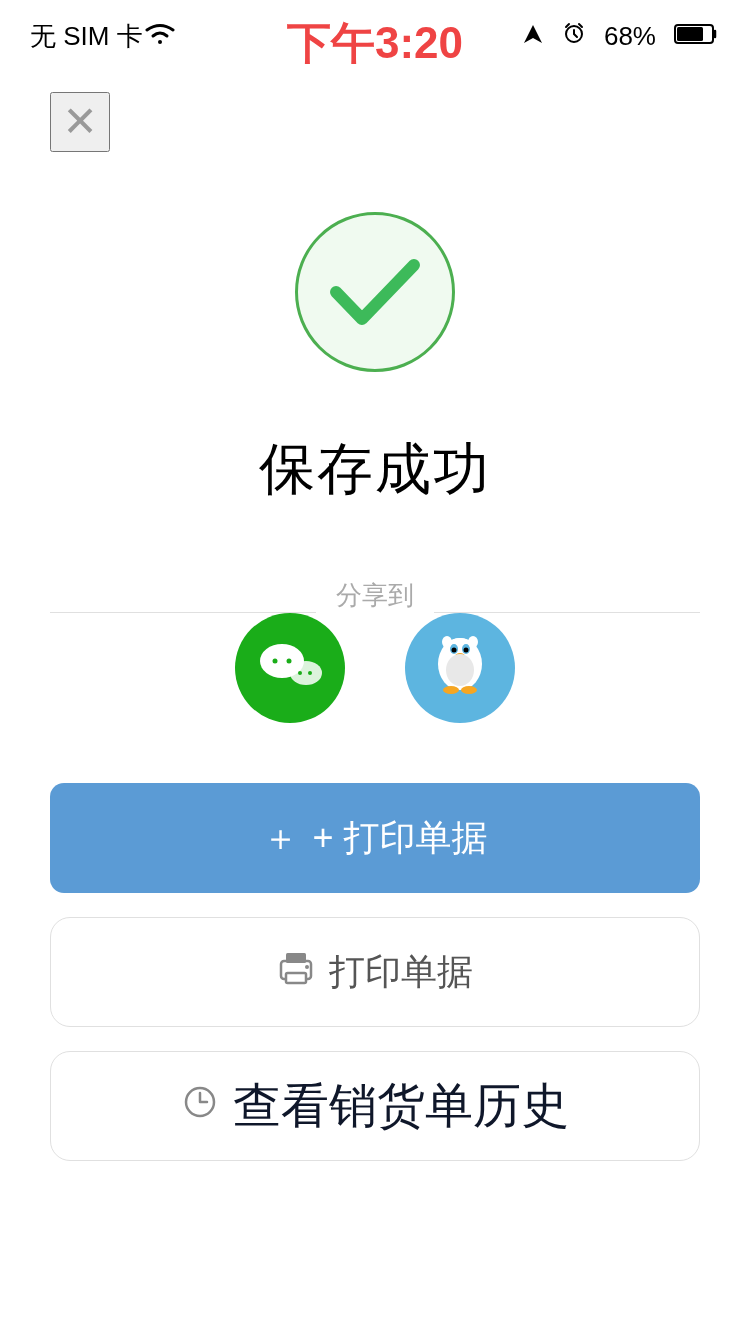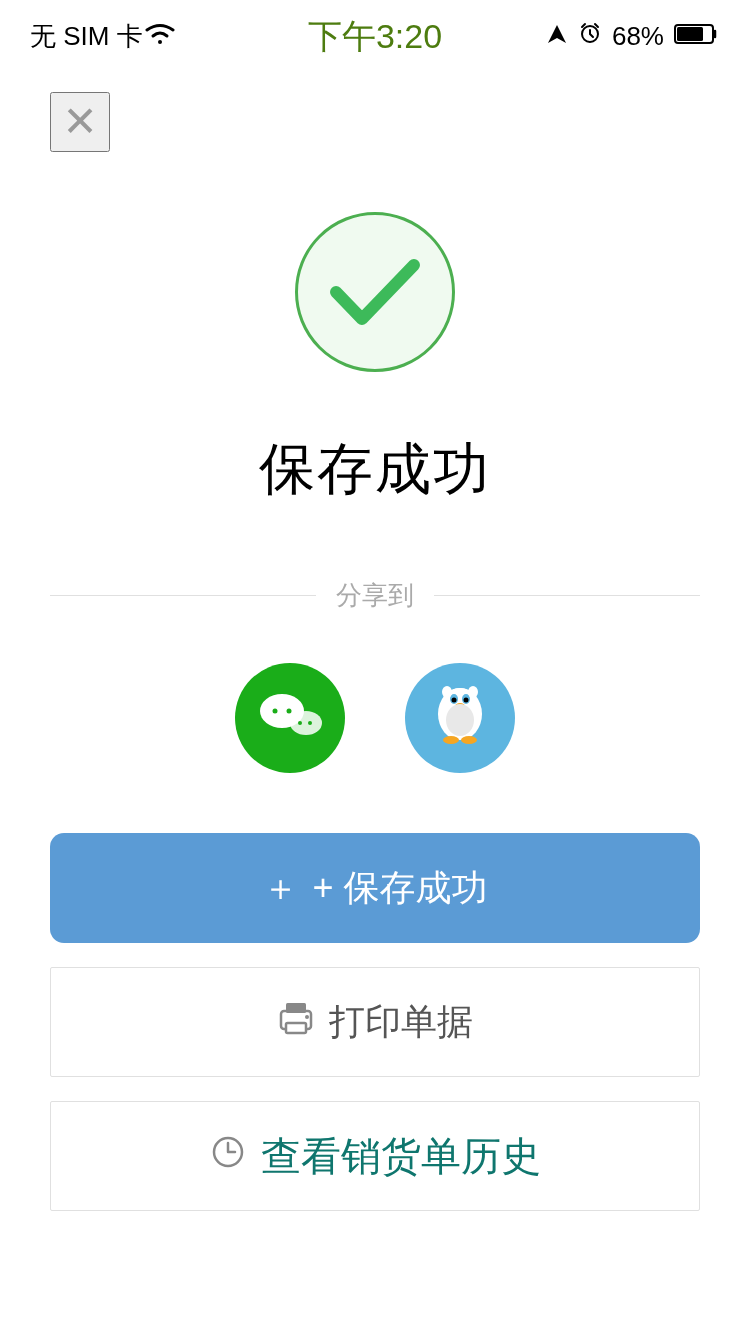--- a/index.html
+++ b/index.html
@@ -30,33 +30,33 @@
     }
 
     .status-left {
       display: flex;
       align-items: center;
       font-size: 28px;
       color: #000;
     }
 
     .status-center {
-      font-size: 34px;
-      font-weight: 400;
-      color: #4d7c0f;
+      font-size: 44px;
+      font-weight: 700;
+      color: #ef4444;
       position: absolute;
       left: 50%;
       transform: translateX(-50%);
       top: 14px;
     }
 
     .status-right {
       display: flex;
       align-items: center;
-      gap: 10px;
+      gap: 18px;
       font-size: 26px;
       color: #000;
       text-align: right;
     }
 
     
     .main-content {
       width: 100%;
       padding: 20px 50px 40px;
       display: flex;
@@ -106,23 +106,22 @@
     }
 
     
     .share-section {
       width: 100%;
       margin-bottom: 60px;
     }
 
     .share-divider {
       display: flex;
-      align-items: center;
+      align-items: flex-end;
       gap: 20px;
-      margin-bottom: 50px;
     }
 
     .share-divider::before,
     .share-divider::after {
       content: '';
       flex: 1;
       height: 1px;
       background: #e0e0e0;
     }
 
@@ -183,21 +182,21 @@
       cursor: pointer;
       color: white;
       font-size: 36px;
     }
 
     .btn-secondary {
       width: 100%;
       height: 110px;
       background: #fff;
       border: 1px solid #e0e0e0;
-      border-radius: 2px;
+      border-radius: 20px;
       display: flex;
       align-items: center;
       justify-content: center;
       gap: 14px;
       cursor: pointer;
       color: #555;
       font-size: 36px;
     }
 
     .btn-icon {
@@ -306,21 +305,21 @@
           <ellipse cx="44" cy="8" rx="5" ry="6" fill="white"></ellipse>
         </svg>
       </div>
     </div>
   </div>
 
   <div class="action-buttons">
 
     <button class="btn-primary">
       <span class="btn-icon">＋</span>
-      <span style="color:white; font-size:36px;">+ 保存成功</span>
+      <span style="color:white; font-size:36px;">+ 打印单据</span>
     </button>
 
     <button class="btn-secondary">
       <span>
         <svg width="38" height="38" viewBox="0 0 38 38" fill="none">
           <rect x="4" y="12" width="30" height="18" rx="3" stroke="#888" stroke-width="2.5"></rect>
           <rect x="9" y="4" width="20" height="10" rx="1.5" fill="#888"></rect>
           <rect x="9" y="24" width="20" height="10" rx="1.5" stroke="#888" stroke-width="2.5" fill="white"></rect>
           <circle cx="30" cy="18" r="2" fill="#888"></circle>
         </svg>
@@ -328,17 +327,17 @@
       <span style="font-size:36px; color:#555;">打印单据</span>
     </button>
 
     <button class="btn-secondary">
       <span>
         <svg width="38" height="38" viewBox="0 0 38 38" fill="none">
           <circle cx="19" cy="19" r="14" stroke="#888" stroke-width="2.5"></circle>
           <path d="M19 10 L19 19 L26 19" stroke="#888" stroke-width="2.5" stroke-linecap="round" stroke-linejoin="round"></path>
         </svg>
       </span>
-      <span style="font-size:40px; color:#0f766e;">查看销货单历史</span>
+      <span style="font-size:48px; color:#0f172a;">查看销货单历史</span>
     </button>
 
   </div>
 </div>
 
 </body></html>

